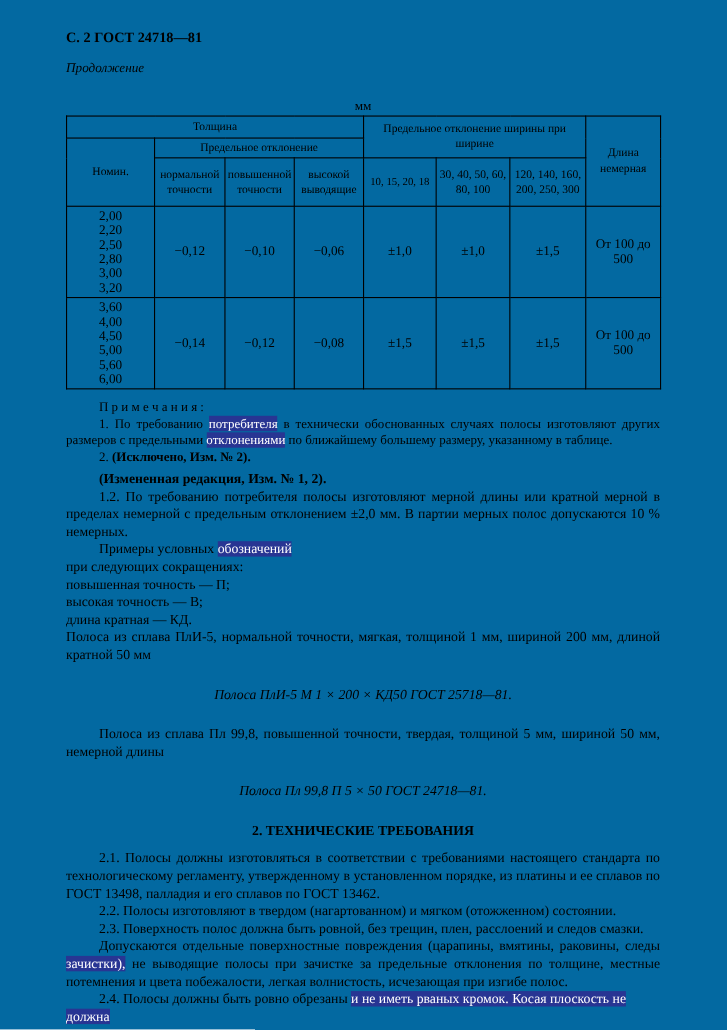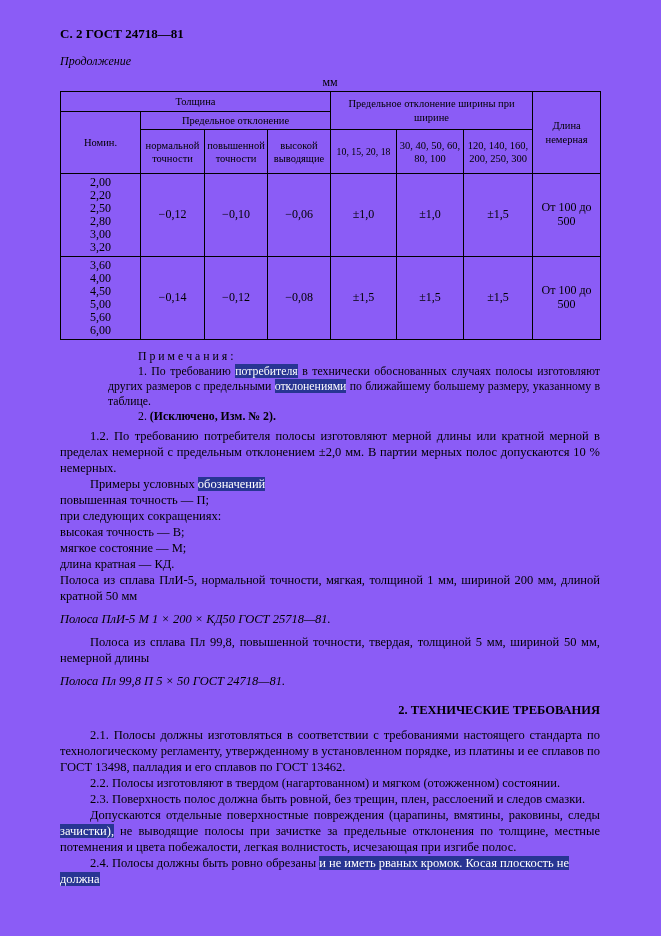--- a/index.html
+++ b/index.html
@@ -1,54 +1,54 @@
 <!DOCTYPE html>
 <html style="--hl-color: #283593;"><head>
 <meta charset="utf-8">
 <style>
   * { box-sizing: border-box; }
   html, body { margin: 0; padding: 0; background: #ffffff; }
   .page {
     position: relative;
     width: 661px;
     height: 936px;
-    background: #8b5cf6;
+    background: #0369a1;
     padding: 26px 61px 20px 60px;
     font-family: "Liberation Serif", "DejaVu Serif", serif;
     color: #000;
     overflow: hidden;
   }
   .page-header { font-weight: bold; font-size: 13px; }
   .continuation { font-style: italic; font-size: 12px; margin-top: 12px; }
-  .units { text-align: center; font-size: 12px; margin-top: 6px; margin-bottom: 1px; width: 540px; }
+  .units { text-align: center; font-size: 12px; margin-top: 20px; margin-bottom: 1px; width: 540px; }
 
   table.spec-table { border-collapse: collapse; width: 540px; table-layout: fixed; }
   .spec-table th, .spec-table td {
     border: 1px solid #000;
     font-weight: normal;
     text-align: center;
     vertical-align: middle;
     padding: 2px;
   }
   .spec-table th { font-size: 10.5px; line-height: 1.25; }
   .spec-table td { font-size: 12px; line-height: 1.15; }
   tr.h1 { height: 20px; padding-left: 12px; }
   tr.h2 { height: 18px; }
   tr.h3 { height: 44px; margin-left: 48px; }
   tr.r1 { height: 82px; }
   tr.r2 { height: 78px; margin-top: 46px; }
   td.nominal div { line-height: 13px; }
 
   .content { margin-top: 9px; width: 540px; }
   .content p { margin: 0; font-size: 12.5px; line-height: 16px; }
-  .content p.note { font-size: 11.8px; line-height: 15px; margin-left: 48px; }
+  .content p.note { font-size: 11.8px; line-height: 15px; }
   .indent { text-indent: 30px; }
   .just { text-align: justify; }
-  .formula { text-align: left; margin: 7px 0 !important; }
-  .heading { text-align: right; margin: 13px 0 9px 0 !important; }
+  .formula { text-align: center; margin: 20px 0 !important; }
+  .heading { text-align: center; margin: 13px 0 9px 0 !important; }
   .spacer-sm { height: 4px; }
   span.b { font-weight: bold; }
   span.i { font-style: italic; }
   span.hl { background: var(--hl-color, #283593); color: #ffffff; }
 </style>
 </head>
 <body>
 
 <div class="page">
 
@@ -120,26 +120,26 @@
         <td>От 100 до 500</td>
       </tr>
     </tbody>
   </table>
 
   <div class="content">
     <p class="note indent"><span>П р и м е ч а н и я :</span></p>
     <p class="note just indent"><span>1. По требованию </span><span class="hl">потребителя</span><span> в технически обоснованных случаях полосы изготовляют других размеров с предельными </span><span class="hl">отклонениями</span><span> по ближайшему большему размеру, указанному в таблице.</span></p>
     <p class="note indent"><span>2. </span><span class="b">(Исключено, Изм. № 2).</span></p>
     <div class="spacer-sm"></div>
+    <p class="indent"><span class="b">(Измененная редакция, Изм. № 1, 2).</span></p>
     <p class="just indent"><span>1.2. По требованию потребителя полосы изготовляют мерной длины или кратной мерной в пределах немерной с предельным отклонением ±2,0 мм. В партии мерных полос допускаются 10 % немерных.</span></p>
     <p class="indent"><span>Примеры условных </span><span class="hl">обозначений</span></p>
+    <p><span>при следующих сокращениях:</span></p>
     <p><span>повышенная точность — П;</span></p>
-    <p><span>при следующих сокращениях:</span></p>
     <p><span>высокая точность — В;</span></p>
-    <p><span>мягкое состояние — М;</span></p>
     <p><span>длина кратная — КД.</span></p>
     <p class="just"><span>Полоса из сплава ПлИ-5, нормальной точности, мягкая, толщиной 1 мм, шириной 200 мм, длиной кратной 50 мм</span></p>
     <p class="formula"><span class="i">Полоса ПлИ-5 М 1 × 200 × КД50 ГОСТ 25718—81.</span></p>
     <p class="just indent"><span>Полоса из сплава Пл 99,8, повышенной точности, твердая, толщиной 5 мм, шириной 50 мм, немерной длины</span></p>
     <p class="formula"><span class="i">Полоса Пл 99,8 П 5 × 50 ГОСТ 24718—81.</span></p>
     <p class="heading"><span class="b">2. ТЕХНИЧЕСКИЕ ТРЕБОВАНИЯ</span></p>
     <p class="just indent"><span>2.1. Полосы должны изготовляться в соответствии с требованиями настоящего стандарта по технологическому регламенту, утвержденному в установленном порядке, из платины и ее сплавов по ГОСТ 13498, палладия и его сплавов по ГОСТ 13462.</span></p>
     <p class="indent"><span>2.2. Полосы изготовляют в твердом (нагартованном) и мягком (отожженном) состоянии.</span></p>
     <p class="indent"><span>2.3. Поверхность полос должна быть ровной, без трещин, плен, расслоений и следов смазки.</span></p>
     <p class="just indent"><span>Допускаются отдельные поверхностные повреждения (царапины, вмятины, раковины, следы </span><span class="hl">зачистки),</span><span> не выводящие полосы при зачистке за предельные отклонения по толщине, местные потемнения и цвета побежалости, легкая волнистость, исчезающая при изгибе полос.</span></p>

